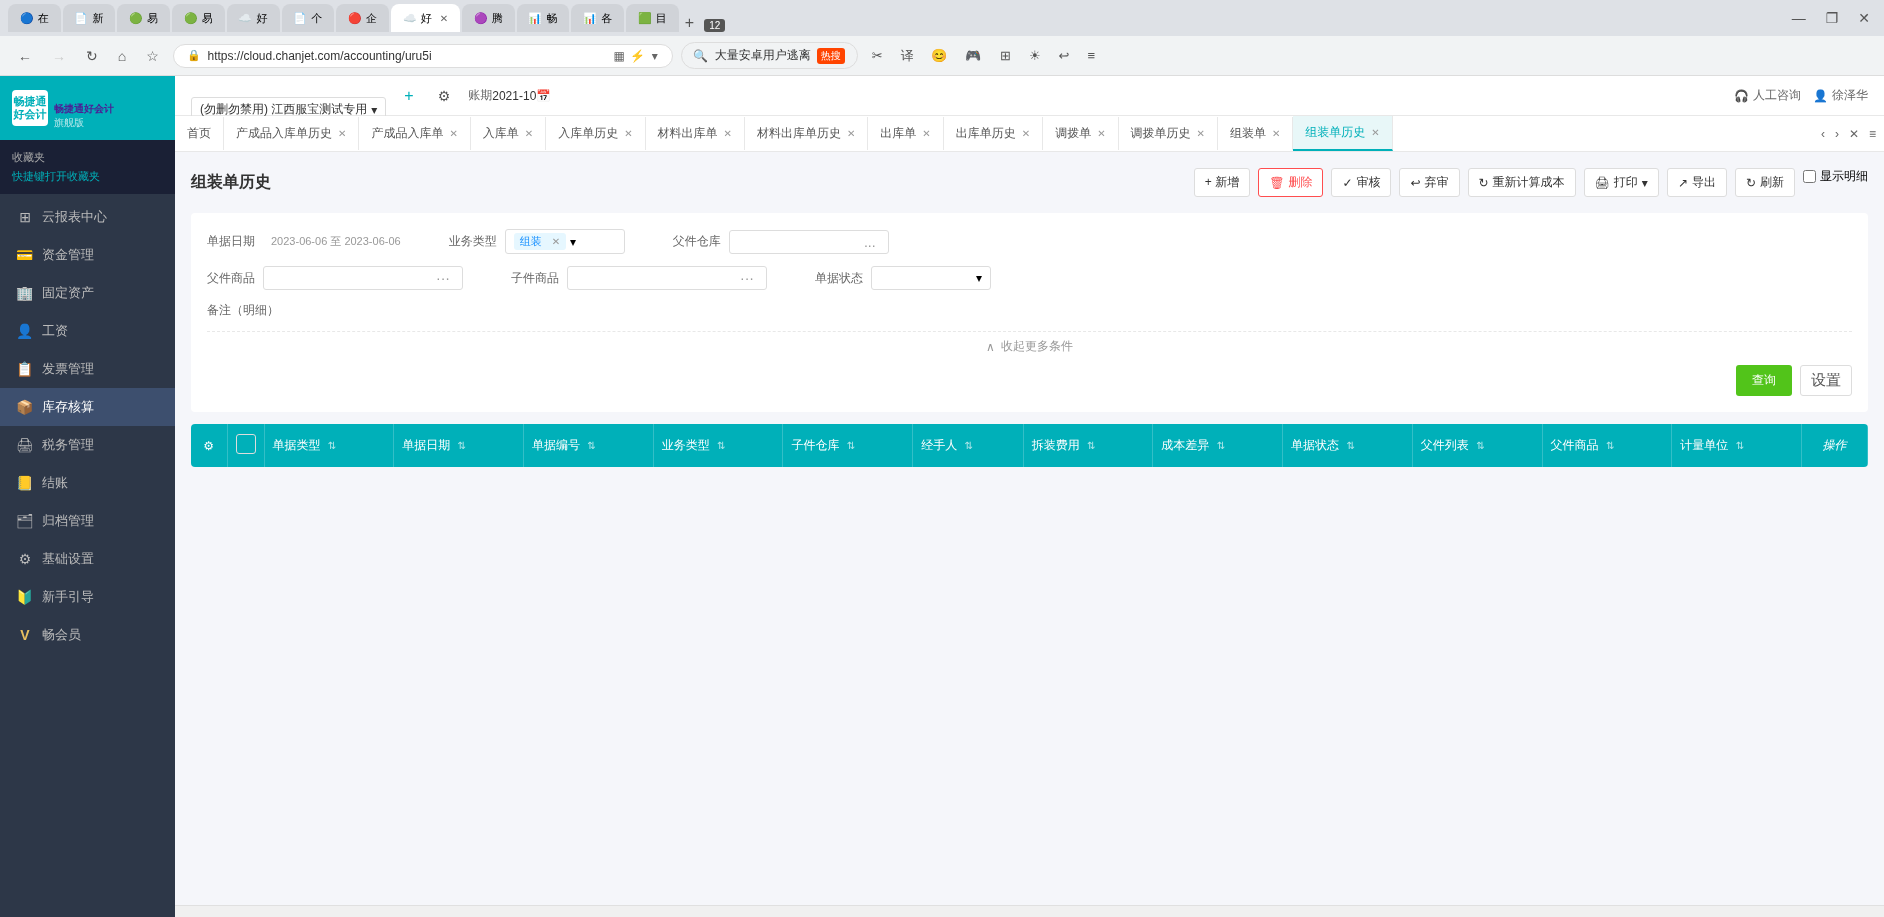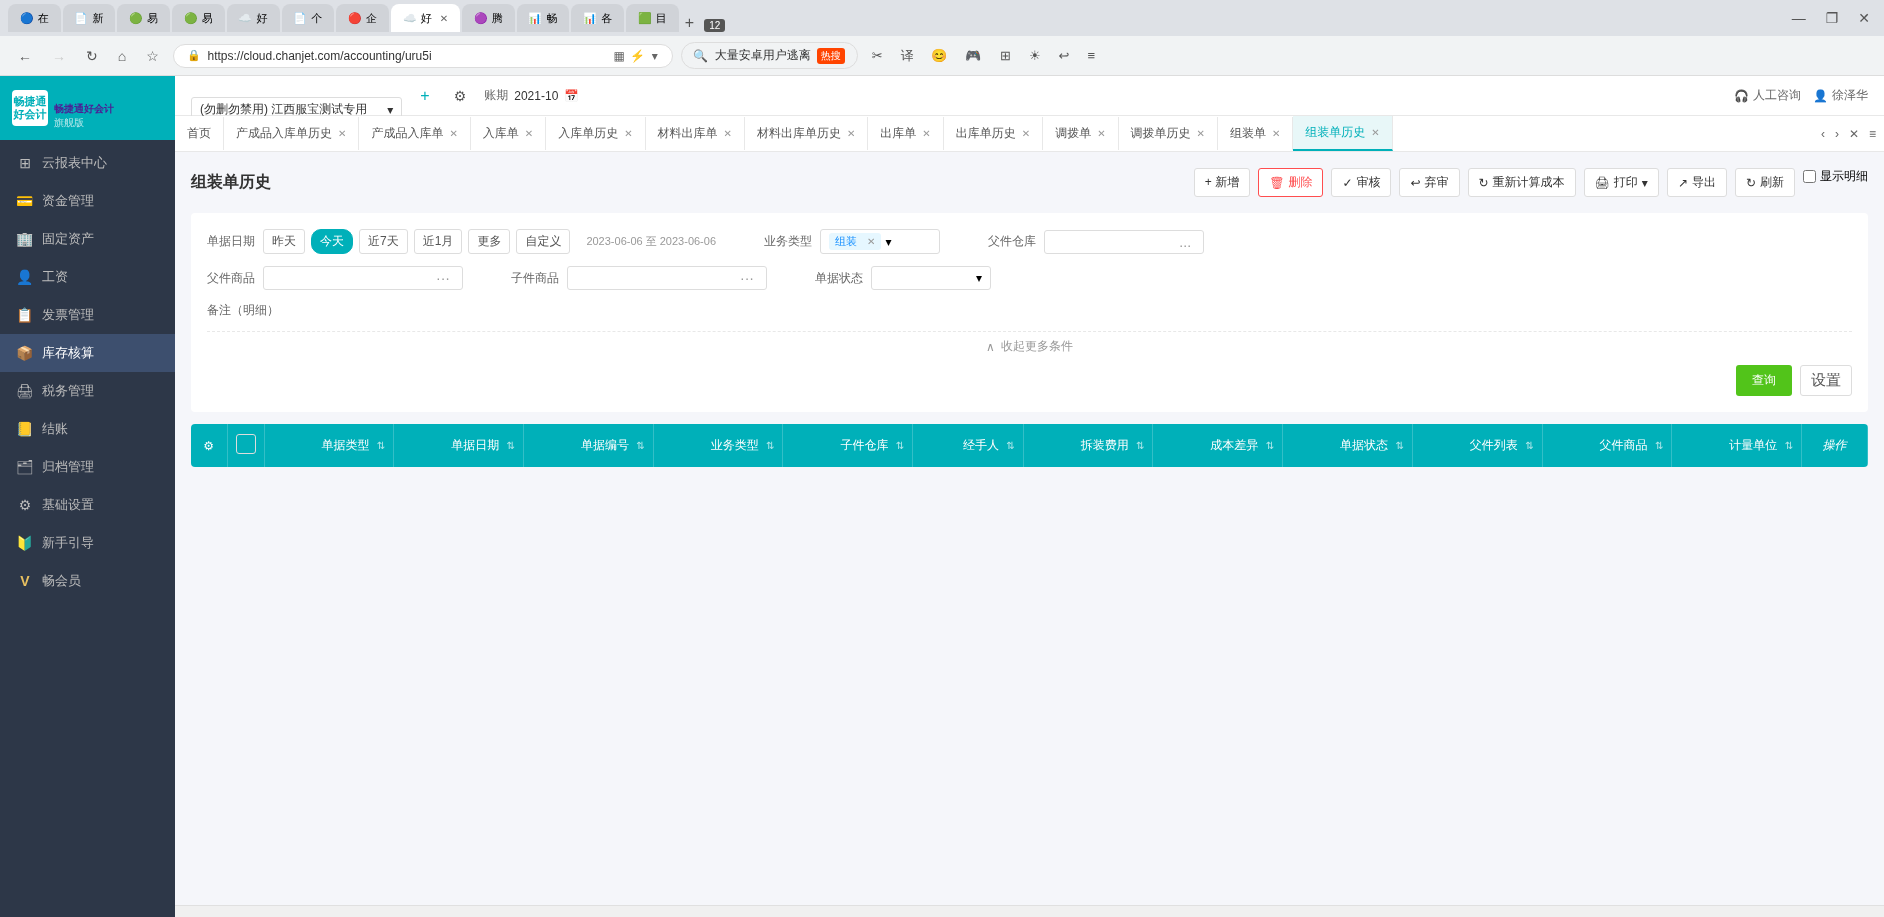--- a/index.html
+++ b/index.html
@@ -42,22 +42,22 @@
     .sidebar-nav { flex: 1; padding: 4px 0; }
     .nav-item { display: flex; align-items: center; gap: 8px; padding: 10px 16px; cursor: pointer; color: #bbb; font-size: 13px; }
     .nav-item.active { background: #3d4f6e; color: #fff; }
     .nav-icon { font-size: 14px; width: 18px; text-align: center; }
 
     
     .main-content { flex: 1; display: flex; flex-direction: column; overflow: hidden; background: #f5f6fa; }
 
     
     .top-bar { background: #fff; padding: 0 16px; height: 40px; display: flex; align-items: center; gap: 12px; border-bottom: 1px solid #e8e8e8; }
-    .company-selector { display: flex; align-items: center; gap: 20px; font-size: 12px; color: #333; cursor: pointer; border: 1px solid #ddd; border-radius: 3px; padding: 3px 8px; margin-top: 28px; }
-    .period-selector { display: flex; align-items: center; gap: 6px; font-size: 12px; color: #333; }
+    .company-selector { display: flex; align-items: center; gap: 4px; font-size: 12px; color: #333; cursor: pointer; border: 1px solid #ddd; border-radius: 3px; padding: 3px 8px; margin-top: 28px; }
+    .period-selector { display: flex; align-items: center; font-size: 12px; color: #333; }
     .period-label { color: #666; }
     .period-value { color: #333; }
     .calendar-icon { color: #00b0b9; cursor: pointer; }
     .top-bar-right { margin-left: auto; display: flex; align-items: center; gap: 12px; }
     .service-btn { display: flex; align-items: center; gap: 4px; color: #666; font-size: 12px; cursor: pointer; }
     .user-info { display: flex; align-items: center; gap: 4px; color: #666; font-size: 12px; cursor: pointer; }
 
     
     .tab-nav { background: #fff; display: flex; align-items: center; border-bottom: 1px solid #e8e8e8; overflow-x: auto; white-space: nowrap; min-height: 36px; }
     .tab-nav::-webkit-scrollbar { height: 3px; }
@@ -89,21 +89,21 @@
     .tag-close { cursor: pointer; color: #999; font-size: 10px; }
     .select-input { border: 1px solid #ddd; border-radius: 3px; padding: 4px 8px; font-size: 12px; min-width: 100px; display: flex; align-items: center; justify-content: space-between; cursor: pointer; background: #fff; }
     .ellipsis-btn { color: #999; cursor: pointer; padding: 0 4px; font-size: 14px; }
     .collapse-bar { display: flex; justify-content: center; align-items: center; gap: 6px; color: #999; font-size: 12px; cursor: pointer; padding: 6px 0; border-top: 1px dashed #e8e8e8; margin-top: 4px; }
     .search-btn { background: #52c41a; color: #fff; border: none; border-radius: 3px; padding: 5px 16px; font-size: 12px; cursor: pointer; }
     .settings-btn-small { background: #fff; border: 1px solid #ddd; border-radius: 3px; padding: 5px 10px; font-size: 15px; cursor: pointer; color: #555; }
 
     
     .data-table-wrapper { background: #fff; border-radius: 4px; overflow: hidden; }
     .data-table { width: 100%; border-collapse: collapse; }
-    .data-table th { background: #00b0b9; color: #fff; padding: 10px 8px; font-size: 12px; text-align: right; white-space: nowrap; font-weight: normal; border-right: 1px solid rgba(255,255,255,0.2); }
+    .data-table th { background: #00b0b9; color: #fff; padding: 10px 8px; font-size: 12px; text-align: left; white-space: nowrap; font-weight: normal; border-right: 1px solid rgba(255,255,255,0.2); }
     .data-table th.checkbox-col { width: 32px; text-align: center; }
     .data-table th.settings-col { width: 36px; text-align: center; }
     .data-table th.action-col { text-align: center; font-style: italic; }
     .data-table th .sort-icon { margin-left: 4px; opacity: 0.7; font-size: 10px; }
     .checkbox-cell { width: 20px; height: 20px; border: 1px solid #ddd; border-radius: 3px; cursor: pointer; display: inline-flex; align-items: center; justify-content: center; }
 
     
     .filter-actions { display: flex; justify-content: flex-end; gap: 8px; margin-top: 4px; }
 
     
@@ -213,20 +213,24 @@
     <div class="sidebar-header">
       <div class="sidebar-logo">
         <div class="sidebar-logo-text">畅捷通<br>好会计</div>
       </div>
       <div>
         <div class="sidebar-title">畅捷通好会计</div>
         <div class="sidebar-subtitle">旗舰版</div>
       </div>
     </div>
 
+    <div class="sidebar-favorite">
+      <div class="sidebar-favorite-title">收藏夹</div>
+      <div class="sidebar-favorite-sub">快捷键打开收藏夹</div>
+    </div>
 
     <div class="sidebar-nav">
       <div class="nav-item">
         <span class="nav-icon">⊞</span>
         <span>云报表中心</span>
       </div>
       <div class="nav-item">
         <span class="nav-icon">💳</span>
         <span>资金管理</span>
       </div>
@@ -399,28 +403,20 @@
             <span>显示明细</span>
           </label>
         </div>
       </div>
 
       <div class="filter-section">
         <div class="filter-row">
 
           <div class="filter-item">
             <span class="filter-label">单据日期</span>
-            <div class="date-filter">
-              <button class="date-btn">昨天</button>
-              <button class="date-btn active">今天</button>
-              <button class="date-btn">近7天</button>
-              <button class="date-btn">近1月</button>
-              <button class="date-btn">更多</button>
-              <button class="date-btn">自定义</button>
-            </div>
           </div>
 
           <span class="date-range">2023-06-06 至 2023-06-06</span>
 
           <div class="filter-item" style="margin-left:32px;">
             <span class="filter-label">业务类型</span>
             <div class="tag-input">
               <div class="tag">
                 <span>组装</span>
                 <span class="tag-close">✕</span>

